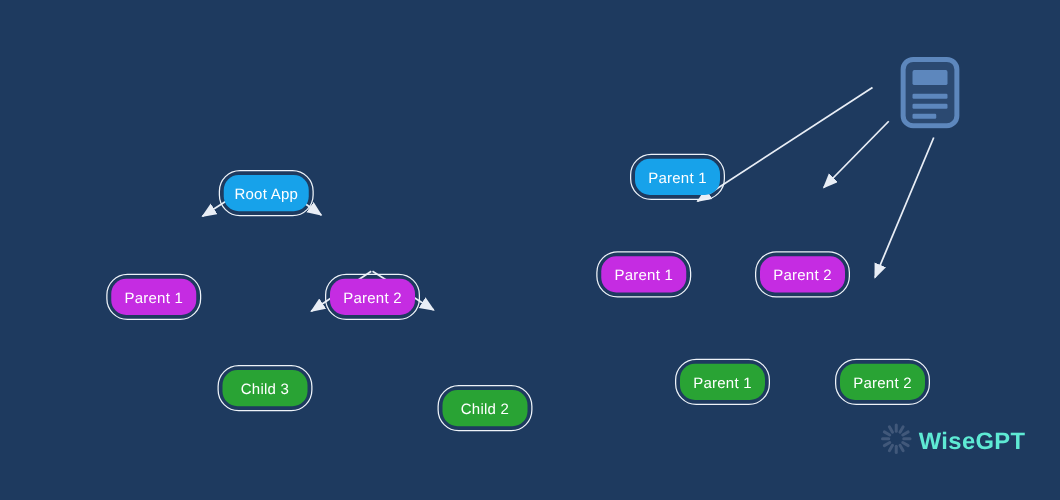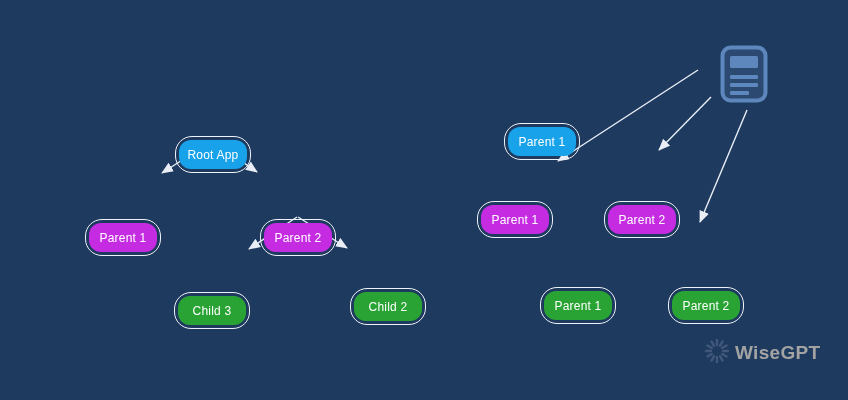--- a/index.html
+++ b/index.html
@@ -17,31 +17,31 @@
     color:#ffffff;font-size:12px;font-weight:500;letter-spacing:.2px;white-space:nowrap;
   }
   .fill-blue .node-inner{background:#17a2ea;}
   .fill-magenta .node-inner{background:#c52ce2;}
   .fill-green .node-inner{background:#29a334;}
   
   #n-root{left:175px;top:96px;}
   #n-lp1{left:85px;top:179px;}
   #n-lp2{left:260px;top:179px;}
   #n-lc1{left:174px;top:252px;}
-  #n-lc2{left:350px;top:248px;}
+  #n-lc2{left:350px;top:268px;}
   
   #n-rp1b{left:504px;top:83px;}
   #n-rp1m{left:477px;top:161px;}
   #n-rp2m{left:604px;top:161px;}
   #n-rp1g{left:540px;top:247px;}
   #n-rp2g{left:668px;top:247px;}
   .doc-icon{position:absolute;left:720px;top:45px;}
   .watermark{
     position:absolute;left:704px;top:338px;display:flex;align-items:center;gap:5px;
-    color:#a3a3a3;
+    color:#5eead4;
   }
   .watermark-text{font-size:19px;font-weight:700;letter-spacing:.3px;}
 </style>
 </head>
 <body>
 
 <div class="canvas">
 
   <svg class="edges" width="848" height="400" viewBox="0 0 848 400" xmlns="http://www.w3.org/2000/svg">
     <defs>

